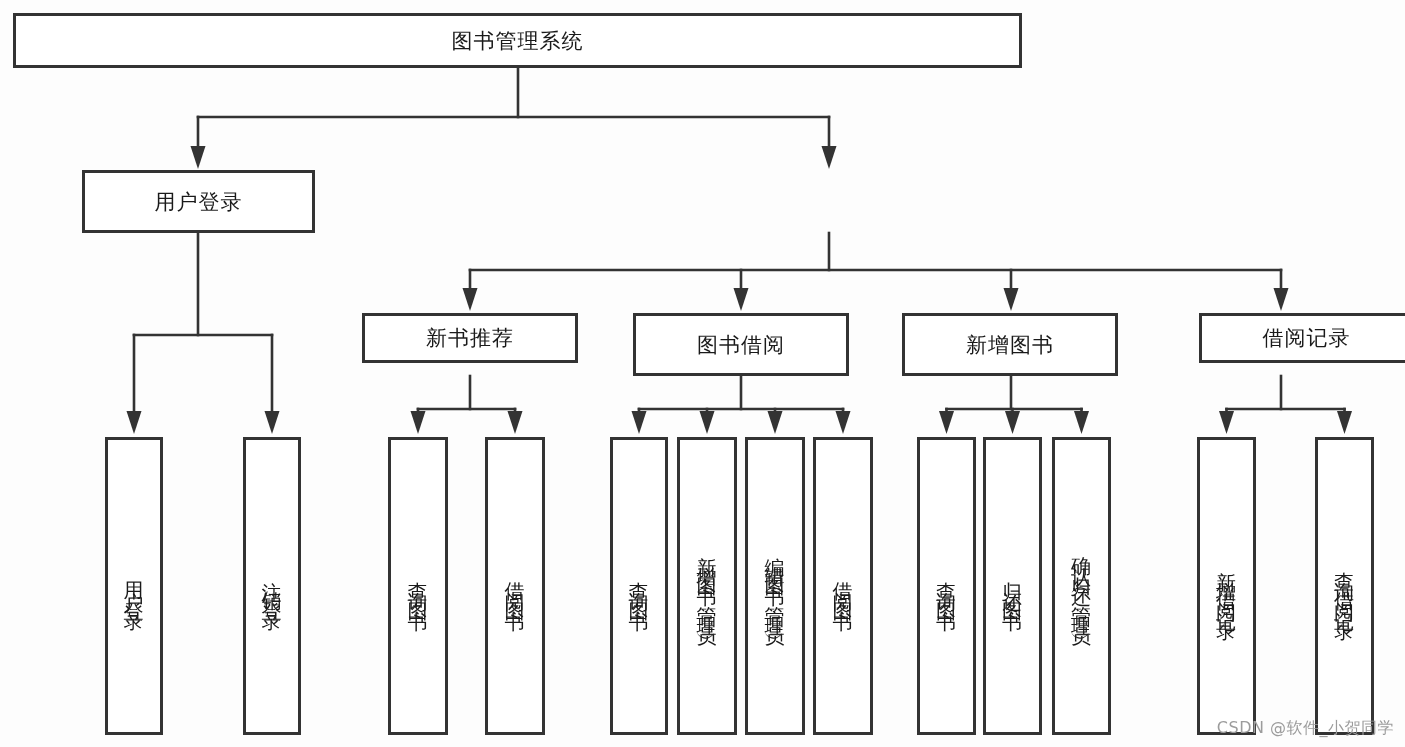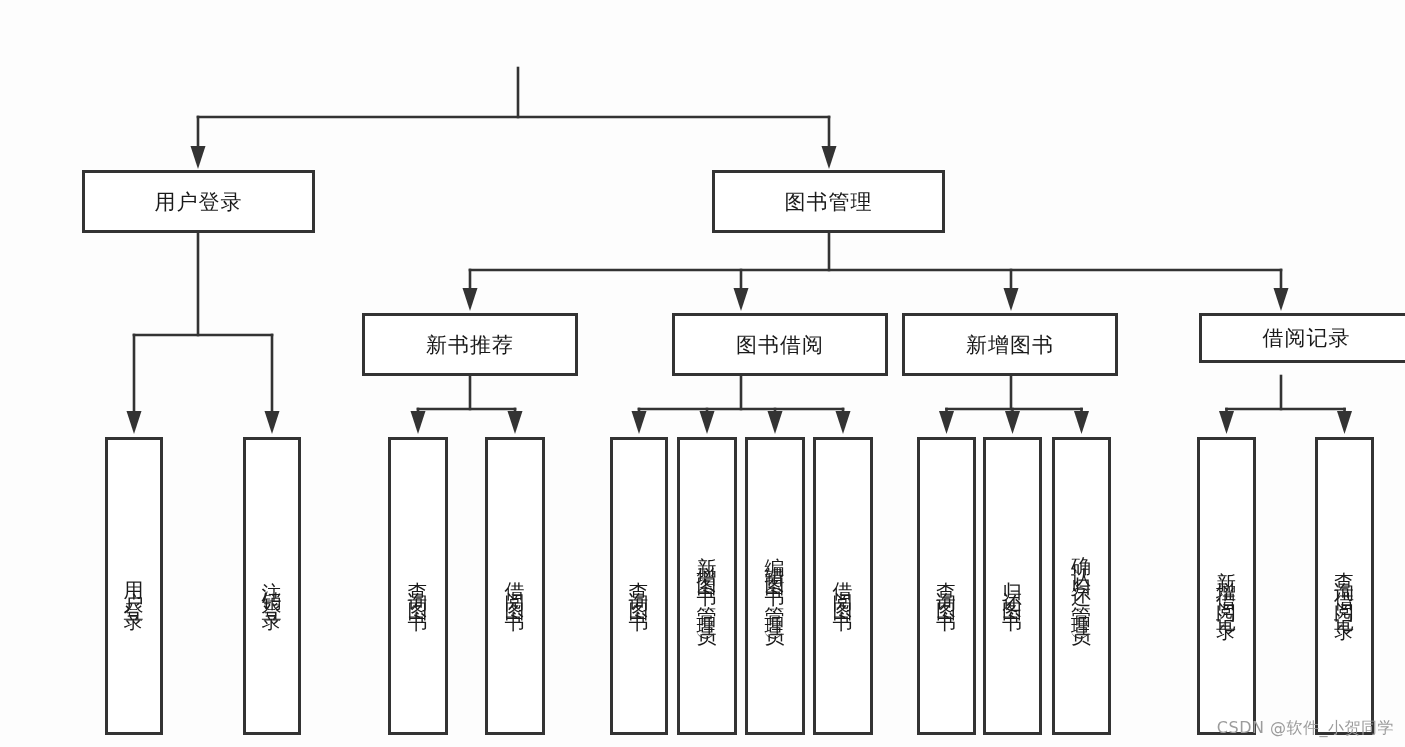--- a/index.html
+++ b/index.html
@@ -48,22 +48,22 @@
     text-orientation:mixed;
     font-size:20px;
     line-height:1.0;
     letter-spacing:10px;
     white-space:nowrap;
   }
   
   .b-root {left:13px;  top:13px;  width:1009px; height:55px;}
   .b-user {left:82px;  top:170px; width:233px;  height:63px;}
   .b-mgmt {left:712px; top:170px; width:233px;  height:63px;}
-  .b-l3-1 {left:362px; top:313px; width:216px;  height:63px;}
-  .b-l3-2 {left:633px; top:313px; width:216px;  height:63px;margin-left:39px;}
+  .b-l3-1 {left:362px; top:313px; width:216px;  height:50px;}
+  .b-l3-2 {left:633px; top:313px; width:216px;  height:63px;}
   .b-l3-3 {left:902px; top:313px; width:216px;  height:63px;}
   .b-l3-4 {left:1199px;top:313px; width:215px;  height:50px;}
   
   .f-1 {left:105px; width:58px;}
   .f-2 {left:243px; width:58px;}
   .f-3 {left:388px; width:60px;}
   .f-4 {left:485px; width:60px;}
   .f-5 {left:610px; width:58px;}
   .f-6 {left:677px; width:60px;}
   .f-7 {left:745px; width:60px;}
@@ -137,23 +137,23 @@
       <line x1="1081.5" y1="409" x2="1081.5" y2="416" stroke="var(--line)" stroke-width="2.6" stroke-linecap="square"></line>
       <polygon points="1074,411 1089,411 1081.5,434" fill="var(--line)"></polygon>
       <line x1="1281" y1="376" x2="1281" y2="409" stroke="var(--line)" stroke-width="2.6" stroke-linecap="square"></line>
       <line x1="1226.5" y1="409" x2="1344.5" y2="409" stroke="var(--line)" stroke-width="2.6" stroke-linecap="square"></line>
       <line x1="1226.5" y1="409" x2="1226.5" y2="416" stroke="var(--line)" stroke-width="2.6" stroke-linecap="square"></line>
       <polygon points="1219,411 1234,411 1226.5,434" fill="var(--line)"></polygon>
       <line x1="1344.5" y1="409" x2="1344.5" y2="416" stroke="var(--line)" stroke-width="2.6" stroke-linecap="square"></line>
       <polygon points="1337,411 1352,411 1344.5,434" fill="var(--line)"></polygon>
     </svg>
 
+  <div class="node b-root">图书管理系统</div>
 
   <div class="node b-user">用户登录</div>
-  <div class="node b-mgmt">图书管理</div>
 
   <div class="node b-l3-1">新书推荐</div>
   <div class="node b-l3-2">图书借阅</div>
   <div class="node b-l3-3">新增图书</div>
   <div class="node b-l3-4">借阅记录</div>
 
   <div class="node leaf f-1">
     <span class="vtext">用户登录</span>
   </div>
   <div class="node leaf f-2">

